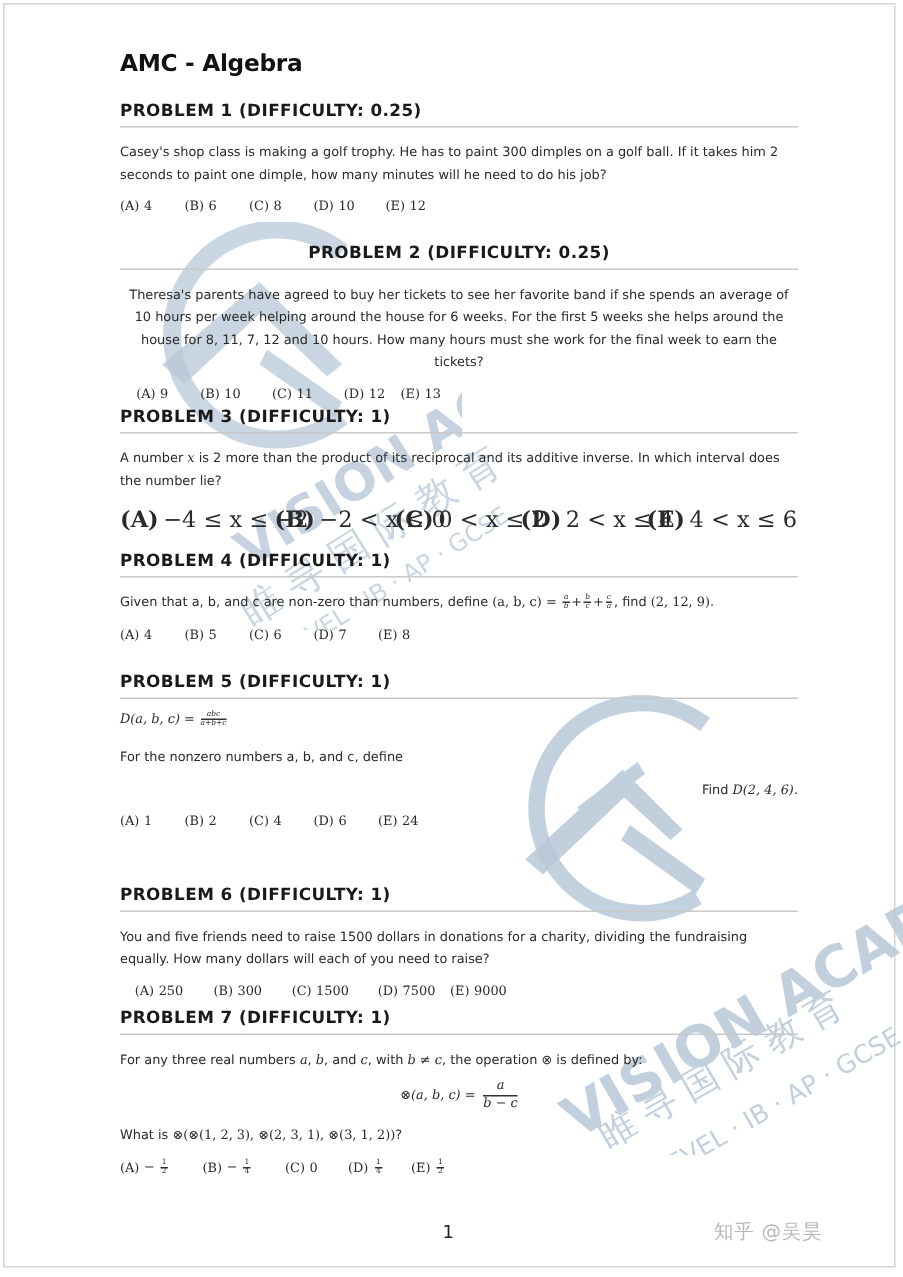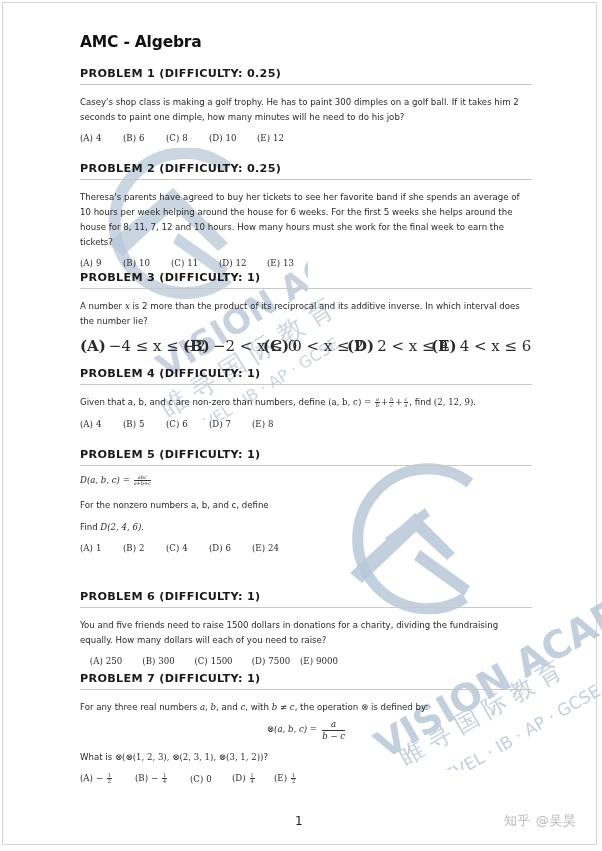--- a/index.html
+++ b/index.html
@@ -41,21 +41,21 @@
       display: inline-flex; flex-direction: column; vertical-align: middle;
       text-align: center; font-size: 8.6px; line-height: 11px; margin-left: 3px;
     }
     .frac-big .num { border-bottom: 0.8px solid #333; padding: 0 2px; }
     .display-eq { text-align: center; margin: 0; font-size: 8.6px; color: #2a2a2a; }
     .page-num {
       position: absolute; left: 295px; top: 814px;
       font-family: "DejaVu Sans", sans-serif; font-size: 12px; color: #222;
     }
     .credit {
-      position: absolute; left: 504px; top: 812px;
+      position: absolute; left: 476px; top: 812px;
       font-family: "DejaVu Sans", sans-serif; font-size: 13px; color: #b8b8b8;
       letter-spacing: 0.5px;
     }
     .wm { position: absolute; pointer-events: none; }
     .wm svg { display: block; }
   </style>
 </head>
 <body>
 
 <div class="page"></div>
@@ -114,21 +114,21 @@
   <p class="para" style="margin-top:10px;">Casey's shop class is making a golf trophy. He has to paint 300 dimples on a golf ball. If it takes him 2 seconds to paint one dimple, how many minutes will he need to do his job?</p>
   <div class="choices" style="margin-top:8px;">
     <span class="choice" style="width:43px;"><span class="lbl">(A)</span><span>4</span></span>
     <span class="choice" style="width:43px;"><span class="lbl">(B)</span><span>6</span></span>
     <span class="choice" style="width:43px;"><span class="lbl">(C)</span><span>8</span></span>
     <span class="choice" style="width:48px;"><span class="lbl">(D)</span><span>10</span></span>
     <span class="choice"><span class="lbl">(E)</span><span>12</span></span>
   </div>
 </section>
 
-<section class="section" style="top:162px;">
+<section class="section" style="top:162px;text-align:center;">
   <h2 class="sec-head">PROBLEM 2 (DIFFICULTY: 0.25)</h2>
   <p class="para" style="margin-top:10px;">Theresa's parents have agreed to buy her tickets to see her favorite band if she spends an average of 10 hours per week helping around the house for 6 weeks. For the first 5 weeks she helps around the house for 8, 11, 7, 12 and 10 hours. How many hours must she work for the final week to earn the tickets?</p>
   <div class="choices" style="margin-top:8px;">
     <span class="choice" style="width:43px;"><span class="lbl">(A)</span><span>9</span></span>
     <span class="choice" style="width:48px;"><span class="lbl">(B)</span><span>10</span></span>
     <span class="choice" style="width:48px;"><span class="lbl">(C)</span><span>11</span></span>
     <span class="choice" style="width:48px;"><span class="lbl">(D)</span><span>12</span></span>
     <span class="choice"><span class="lbl">(E)</span><span>13</span></span>
   </div>
 </section>
@@ -174,21 +174,21 @@
 <section class="section" style="top:448px;">
   <h2 class="sec-head">PROBLEM 5 (DIFFICULTY: 1)</h2>
   <p class="para" style="margin-top:7px;">
     <span class="math">D(a, b, c) =</span>
     <span class="frac math">
         <span class="num">abc</span>
         <span>a+b+c</span>
       </span>
   </p>
   <p class="para" style="margin-top:10px;">For the nonzero numbers a, b, and c, define</p>
-  <p class="para" style="margin-top:7px;">
+  <p class="para" style="margin-top:7px;text-align:right;">
     <span>Find </span><span class="math">D(2, 4, 6)</span><span>.</span>
   </p>
   <div class="choices" style="margin-top:8px;">
     <span class="choice" style="width:43px;"><span class="lbl">(A)</span><span>1</span></span>
     <span class="choice" style="width:43px;"><span class="lbl">(B)</span><span>2</span></span>
     <span class="choice" style="width:43px;"><span class="lbl">(C)</span><span>4</span></span>
     <span class="choice" style="width:43px;"><span class="lbl">(D)</span><span>6</span></span>
     <span class="choice"><span class="lbl">(E)</span><span>24</span></span>
   </div>
 </section>

